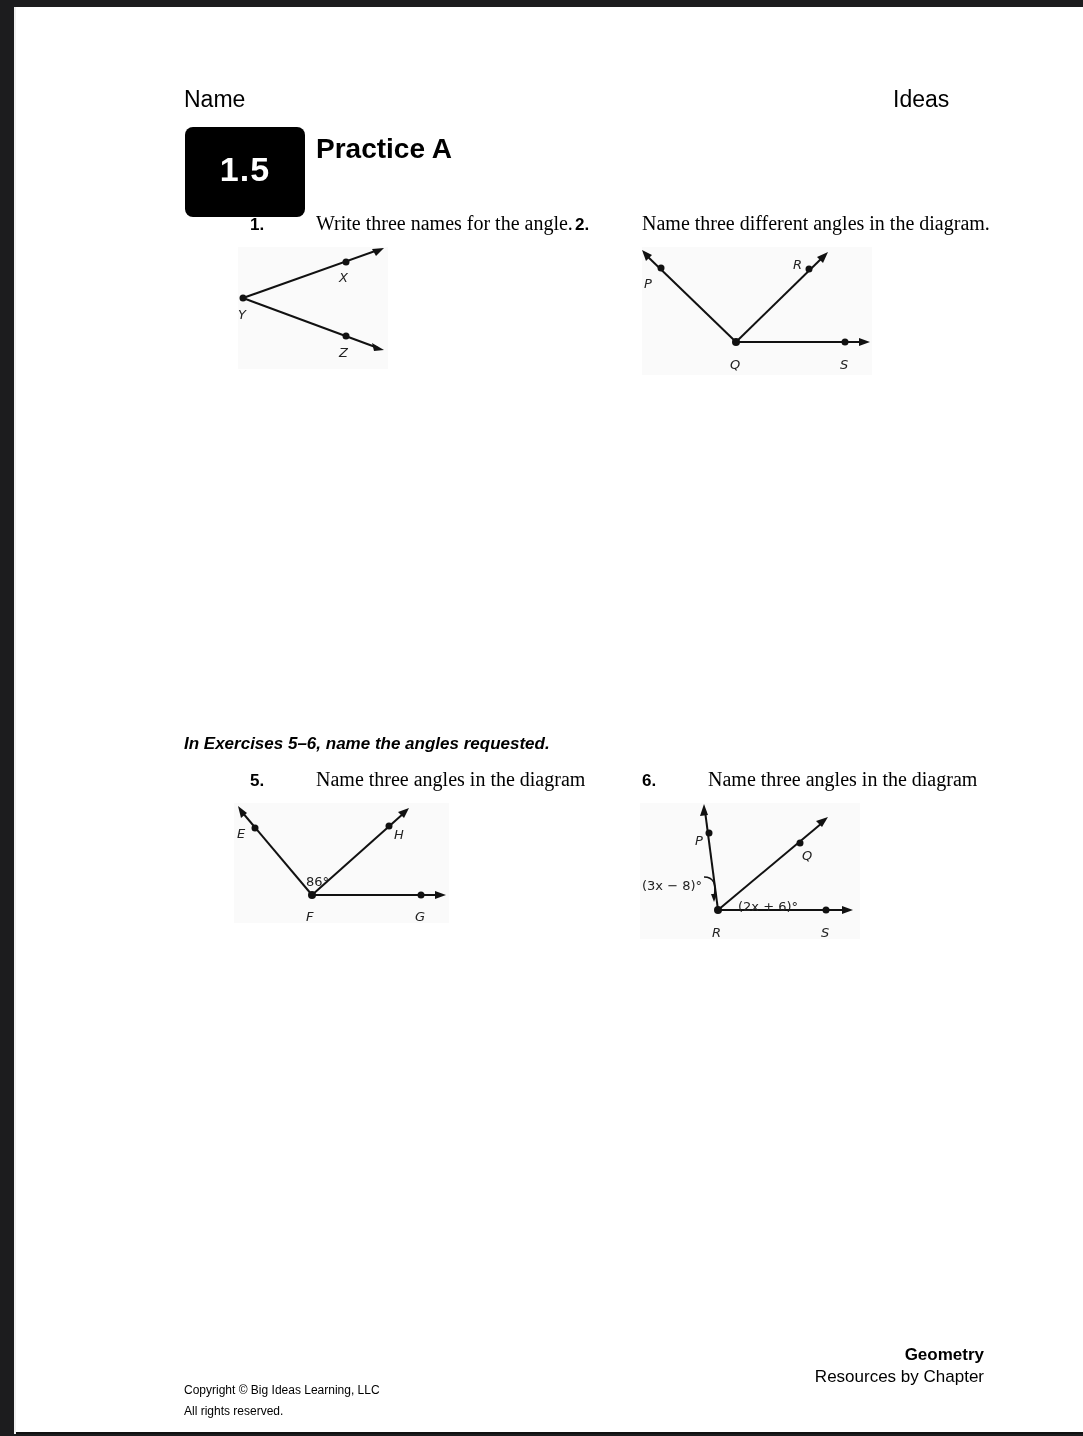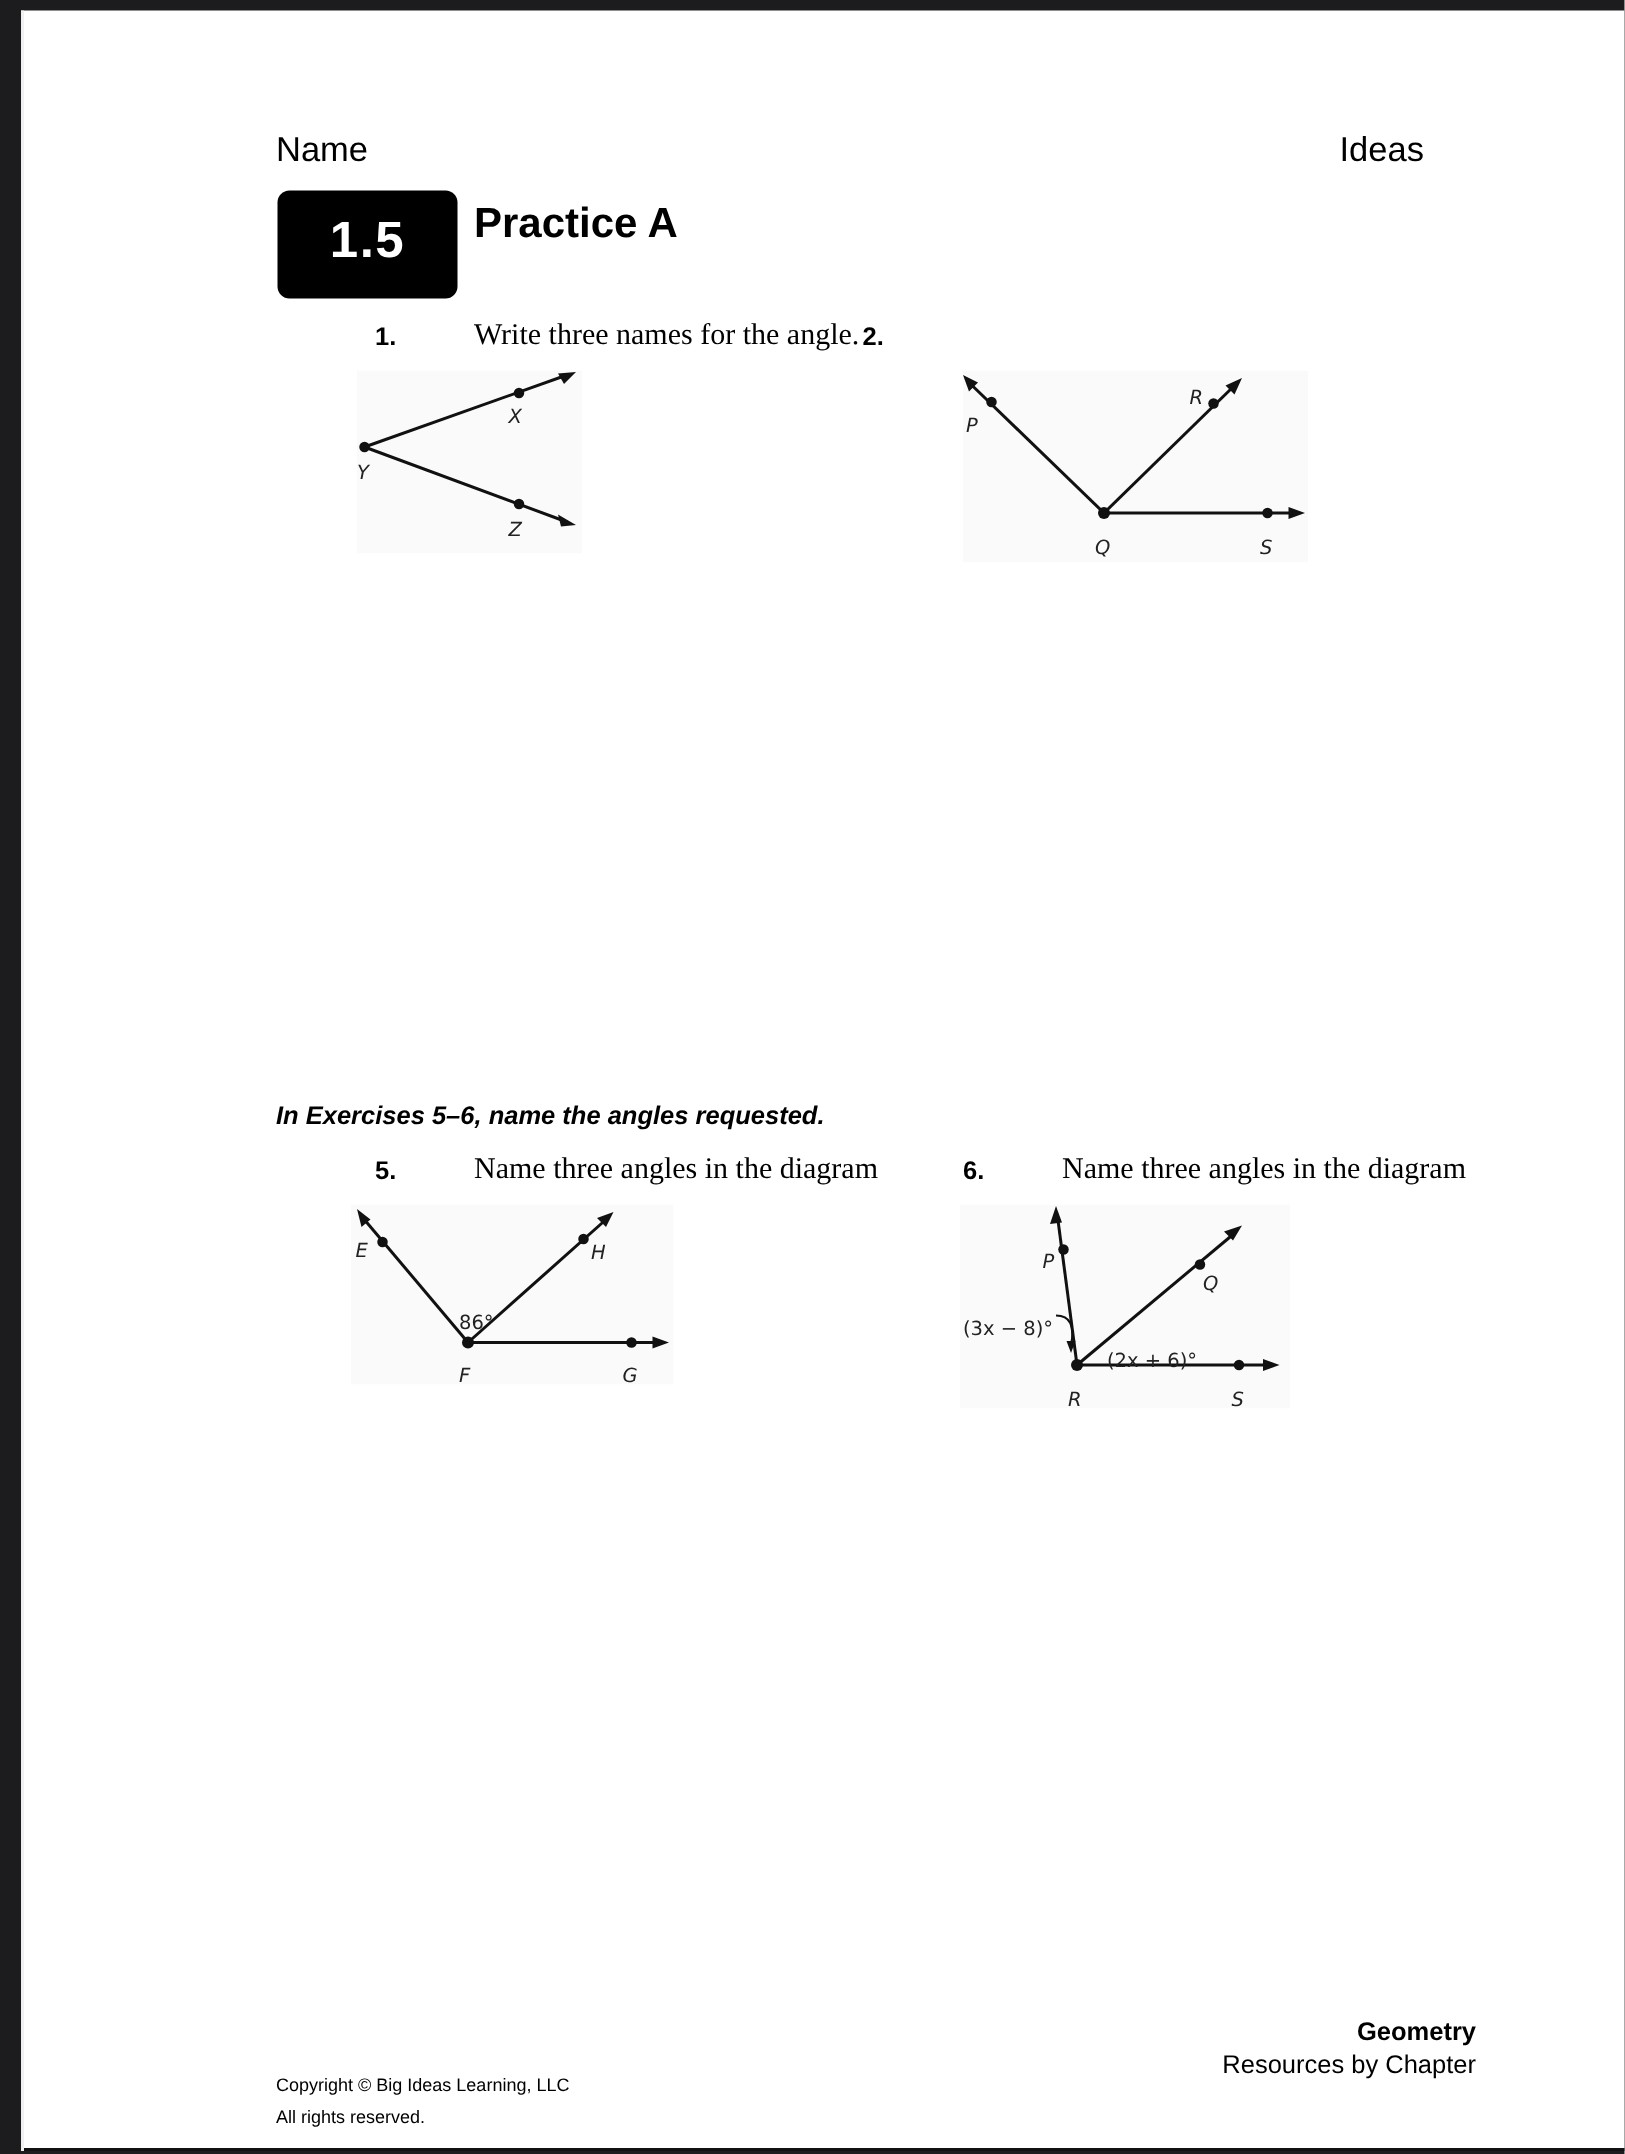--- a/index.html
+++ b/index.html
@@ -13,21 +13,21 @@
       position: absolute; left: 14px; top: 7px; width: 1069px; height: 1427px;
       background: #ffffff;
       border-left: 2px solid #f0f0f0;
       box-sizing: border-box;
     }
     .abs { position: absolute; }
     .sans { font-family: "Liberation Sans", sans-serif; }
     .serif { font-family: "Liberation Serif", serif; }
     .label-top { font-size: 23px; }
     .badge {
-      position: absolute; left: 183px; top: 127px; width: 120px; height: 72px;
+      position: absolute; left: 183px; top: 127px; width: 120px; height: 90px;
       background: #000; border-radius: 8px; color: #fff;
       font-weight: bold; font-size: 34px;
       display: flex; align-items: center; justify-content: center;
       box-sizing: border-box; padding-bottom: 6px; letter-spacing: 1px;
     }
     .title { font-weight: bold; font-size: 28px; }
     .num { font-weight: bold; font-size: 17px; }
     .prompt { font-size: 20px; }
     .instr { font-weight: bold; font-size: 17px; }
     .diagram { position: absolute; }
@@ -62,20 +62,21 @@
       <circle cx="5" cy="51" r="3.5" fill="#111"></circle>
       <circle cx="108" cy="15" r="3.5" fill="#111"></circle>
       <circle cx="108" cy="89" r="3.5" fill="#111"></circle>
       <text x="0" y="72" font-family="DejaVu Sans, sans-serif" font-style="italic" font-size="13" fill="#222">Y</text>
       <text x="101" y="35" font-family="DejaVu Sans, sans-serif" font-style="italic" font-size="13" fill="#222">X</text>
       <text x="101" y="110" font-family="DejaVu Sans, sans-serif" font-style="italic" font-size="13" fill="#222">Z</text>
     </svg>
   </div>
 
   <div class="abs sans num" style="left:559px; top:208px;">2.</div>
+  <div class="abs serif prompt" style="left:626px; top:205px;">Name three different angles in the diagram.</div>
 
   <div class="diagram" style="left:626px; top:240px;">
     <svg width="230" height="128" viewBox="0 0 230 128">
       <rect x="0" y="0" width="230" height="128" fill="#fafafa"></rect>
 
       <line x1="94" y1="95" x2="4" y2="8" stroke="#111" stroke-width="2"></line>
       <polygon points="0,3 4,14 10,8" fill="#111"></polygon>
 
       <line x1="94" y1="95" x2="181" y2="10" stroke="#111" stroke-width="2"></line>
       <polygon points="186,5 175,10 181,16" fill="#111"></polygon>

